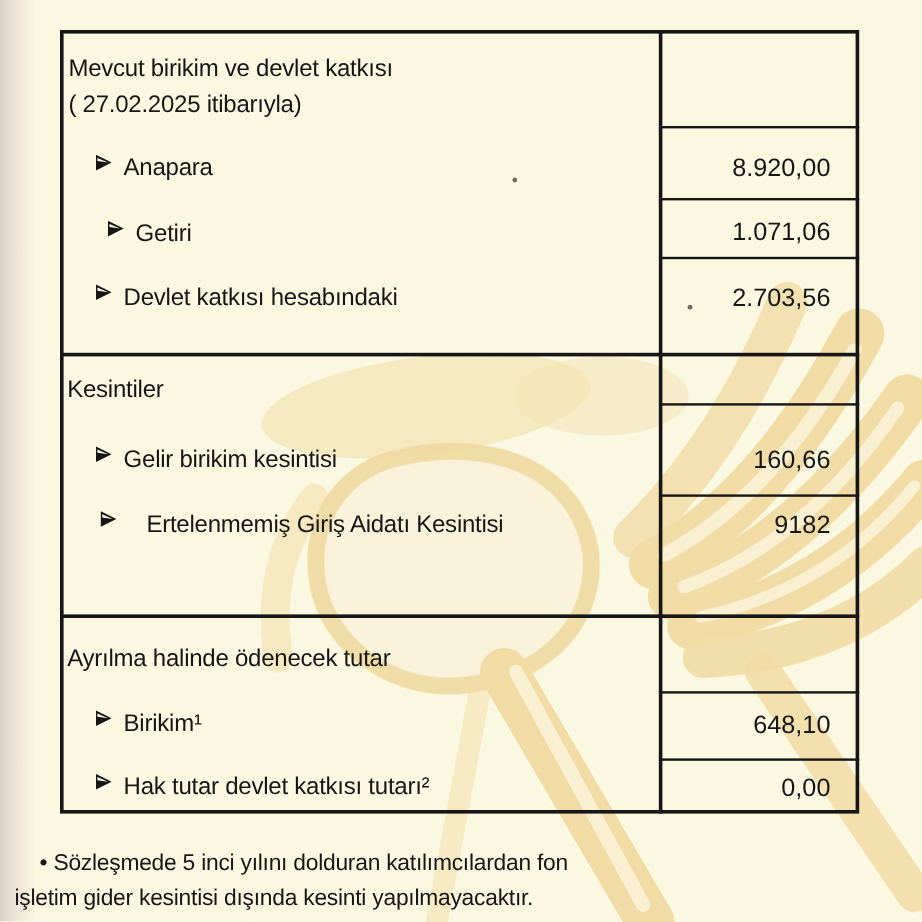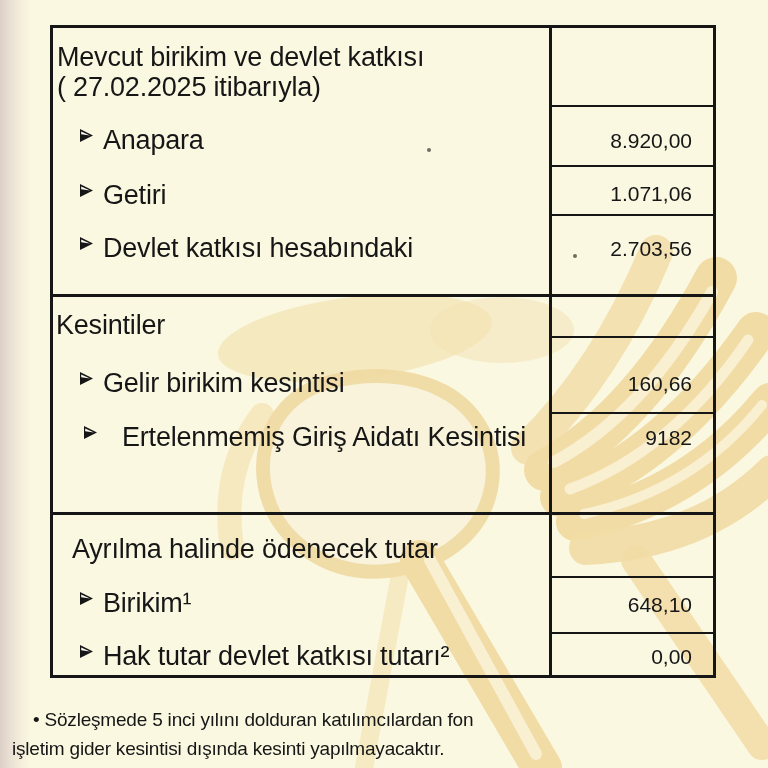--- a/index.html
+++ b/index.html
@@ -17,21 +17,21 @@
   .frame {
     position:absolute; left:50px; top:25px; width:666px; height:653px;
     border:3px solid #161616; box-sizing:border-box; background:transparent;
   }
   .vline { position:absolute; left:549px; top:25px; width:3px; height:653px; background:#161616; }
   .hsec  { position:absolute; left:50px; width:666px; height:3px; background:#161616; }
   .hdiv  { position:absolute; left:550px; width:166px; height:2px; background:#161616; }
   
   .t {
     position:absolute; white-space:nowrap;
-    font-size:27px; line-height:27px; color:#161616; letter-spacing:-0.2px;
+    font-size:20px; line-height:27px; color:#161616; letter-spacing:-0.2px;
   }
   .rowline { display:flex; align-items:flex-start; gap:9px; }
   .rowline.wide { gap:24px; }
   .bullet { display:inline-flex; width:15px; height:16px; flex:0 0 auto; }
   .val {
     position:absolute; left:553px; width:160px; padding-right:21px;
     text-align:right; font-size:21px; line-height:27px; color:#161616;
     white-space:nowrap; box-sizing:border-box;
   }
   .foot { font-size:19px; }
@@ -82,21 +82,21 @@
 
   <div class="t rowline" style="left:79px; top:127px">
     <span class="bullet">
       <svg viewBox="0 0 15 17" width="15" height="17">
           <polygon points="1,2 14,8.5 1,15" fill="#161616"></polygon>
           <polygon points="2.2,4.6 11,8.5 2.2,7.2" fill="#fdfbee"></polygon>
         </svg>
     </span>
     <span>Anapara</span>
   </div>
-  <div class="t rowline" style="left:79px; top:182px">
+  <div class="t rowline" style="left:89px; top:182px">
     <span class="bullet">
       <svg viewBox="0 0 15 17" width="15" height="17">
           <polygon points="1,2 14,8.5 1,15" fill="#161616"></polygon>
           <polygon points="2.2,4.6 11,8.5 2.2,7.2" fill="#fdfbee"></polygon>
         </svg>
     </span>
     <span>Getiri</span>
   </div>
   <div class="t rowline" style="left:79px; top:235px">
     <span class="bullet">
@@ -121,21 +121,21 @@
   <div class="t rowline wide" style="left:83px; top:424px">
     <span class="bullet">
       <svg viewBox="0 0 15 17" width="15" height="17">
           <polygon points="1,2 14,8.5 1,15" fill="#161616"></polygon>
           <polygon points="2.2,4.6 11,8.5 2.2,7.2" fill="#fdfbee"></polygon>
         </svg>
     </span>
     <span>Ertelenmemiş Giriş Aidatı Kesintisi</span>
   </div>
 
-  <div class="t" style="left:72px; top:536px">Ayrılma halinde ödenecek tutar</div>
+  <div class="t" style="left:56px; top:536px">Ayrılma halinde ödenecek tutar</div>
   <div class="t rowline" style="left:79px; top:590px">
     <span class="bullet">
       <svg viewBox="0 0 15 17" width="15" height="17">
           <polygon points="1,2 14,8.5 1,15" fill="#161616"></polygon>
           <polygon points="2.2,4.6 11,8.5 2.2,7.2" fill="#fdfbee"></polygon>
         </svg>
     </span>
     <span>Birikim¹</span>
   </div>
   <div class="t rowline" style="left:79px; top:643px">

